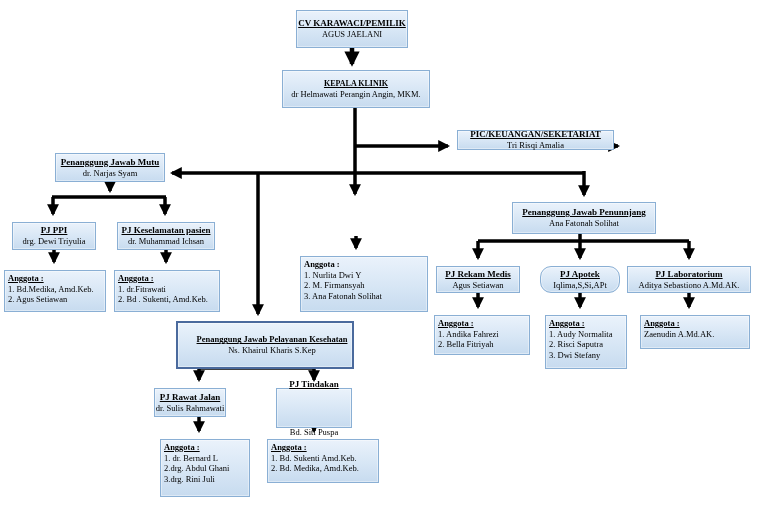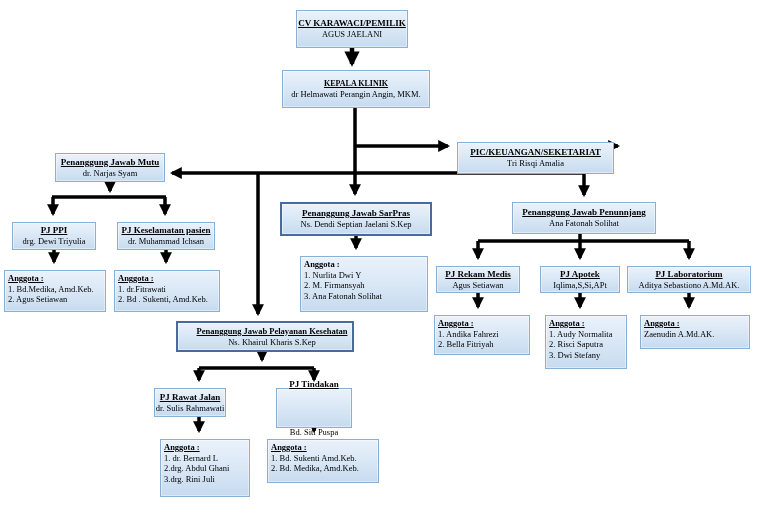--- a/index.html
+++ b/index.html
@@ -16,37 +16,37 @@
   .members-box{justify-content:flex-start;align-items:flex-start;text-align:left;padding:2px 3px;}
   .m-title{font-weight:bold;text-decoration:underline;font-size:8.5px;}
   .m-list{font-size:8.5px;}
   .m-list div{white-space:nowrap;}
   .list-center{align-items:flex-start;}
   .list-center .m-title{align-self:center;}
   .list-center .m-list{padding-left:10px;}
   
   #b-owner{left:296px;top:10px;width:112px;height:38px;text-align:center;}
   #b-kepala{left:282px;top:70px;width:148px;height:38px;}
-  #b-pic{left:457px;top:130px;width:157px;height:32px;margin-top:12px;}
+  #b-pic{left:457px;top:130px;width:157px;height:20px;}
   #b-keluhan{left:625px;top:119px;width:120px;height:47px;}
   #b-mutu{left:55px;top:153px;width:110px;height:29px;}
   #b-ppi{left:12px;top:222px;width:84px;height:28px;}
   #b-keselamatan{left:117px;top:222px;width:98px;height:28px;}
   #b-anggota-ppi{left:4px;top:270px;width:102px;height:42px;}
   #b-anggota-keselamatan{left:114px;top:270px;width:106px;height:42px;}
   #b-sarpras{left:280px;top:202px;width:152px;height:34px;}
   #b-anggota-sarpras{left:300px;top:256px;width:128px;height:56px;}
   #b-penunjang{left:512px;top:202px;width:144px;height:32px;}
   #b-rekam{left:436px;top:266px;width:84px;height:27px;}
-  #b-apotek{left:540px;top:266px;width:80px;height:27px;}
+  #b-apotek{left:540px;top:266px;width:80px;height:27px;border-radius:11px;}
   #b-lab{left:627px;top:266px;width:124px;height:27px;}
   #b-anggota-rekam{left:434px;top:315px;width:96px;height:40px;}
   #b-anggota-apotek{left:545px;top:315px;width:82px;height:54px;}
   #b-anggota-lab{left:640px;top:315px;width:110px;height:34px;}
-  #b-pelayanan{left:176px;top:321px;width:178px;height:31px;padding-left:16px;}
+  #b-pelayanan{left:176px;top:321px;width:178px;height:48px;padding-left:16px;}
   #b-rawat{left:154px;top:388px;width:72px;height:29px;}
   #b-tindakan{left:276px;top:388px;width:76px;height:40px;gap:37px;}
   #b-anggota-rawat{left:160px;top:439px;width:90px;height:58px;}
   #b-anggota-tindakan{left:267px;top:439px;width:112px;height:44px;}
 </style>
 </head>
 <body>
 
 <div id="stage">
 
@@ -127,24 +127,20 @@
   </div>
 
   <div class="box members-box" id="b-anggota-keselamatan">
     <div class="m-title">Anggota :</div>
     <div class="m-list">
         <div>1. dr.Fitrawati</div>
         <div>2. Bd . Sukenti, Amd.Keb.</div>
       </div>
   </div>
 
-  <div class="box strong" id="b-sarpras">
-    <div class="title">Penanggung Jawab SarPras</div>
-    <div class="name">Ns. Dendi Septian Jaelani S.Kep</div>
-  </div>
 
   <div class="box members-box" id="b-anggota-sarpras">
     <div class="m-title" style="text-decoration:none">Anggota :</div>
     <div class="m-list">
         <div>1. Nurlita Dwi Y</div>
         <div>2. M. Firmansyah</div>
         <div>3. Ana Fatonah Solihat</div>
       </div>
   </div>
 

